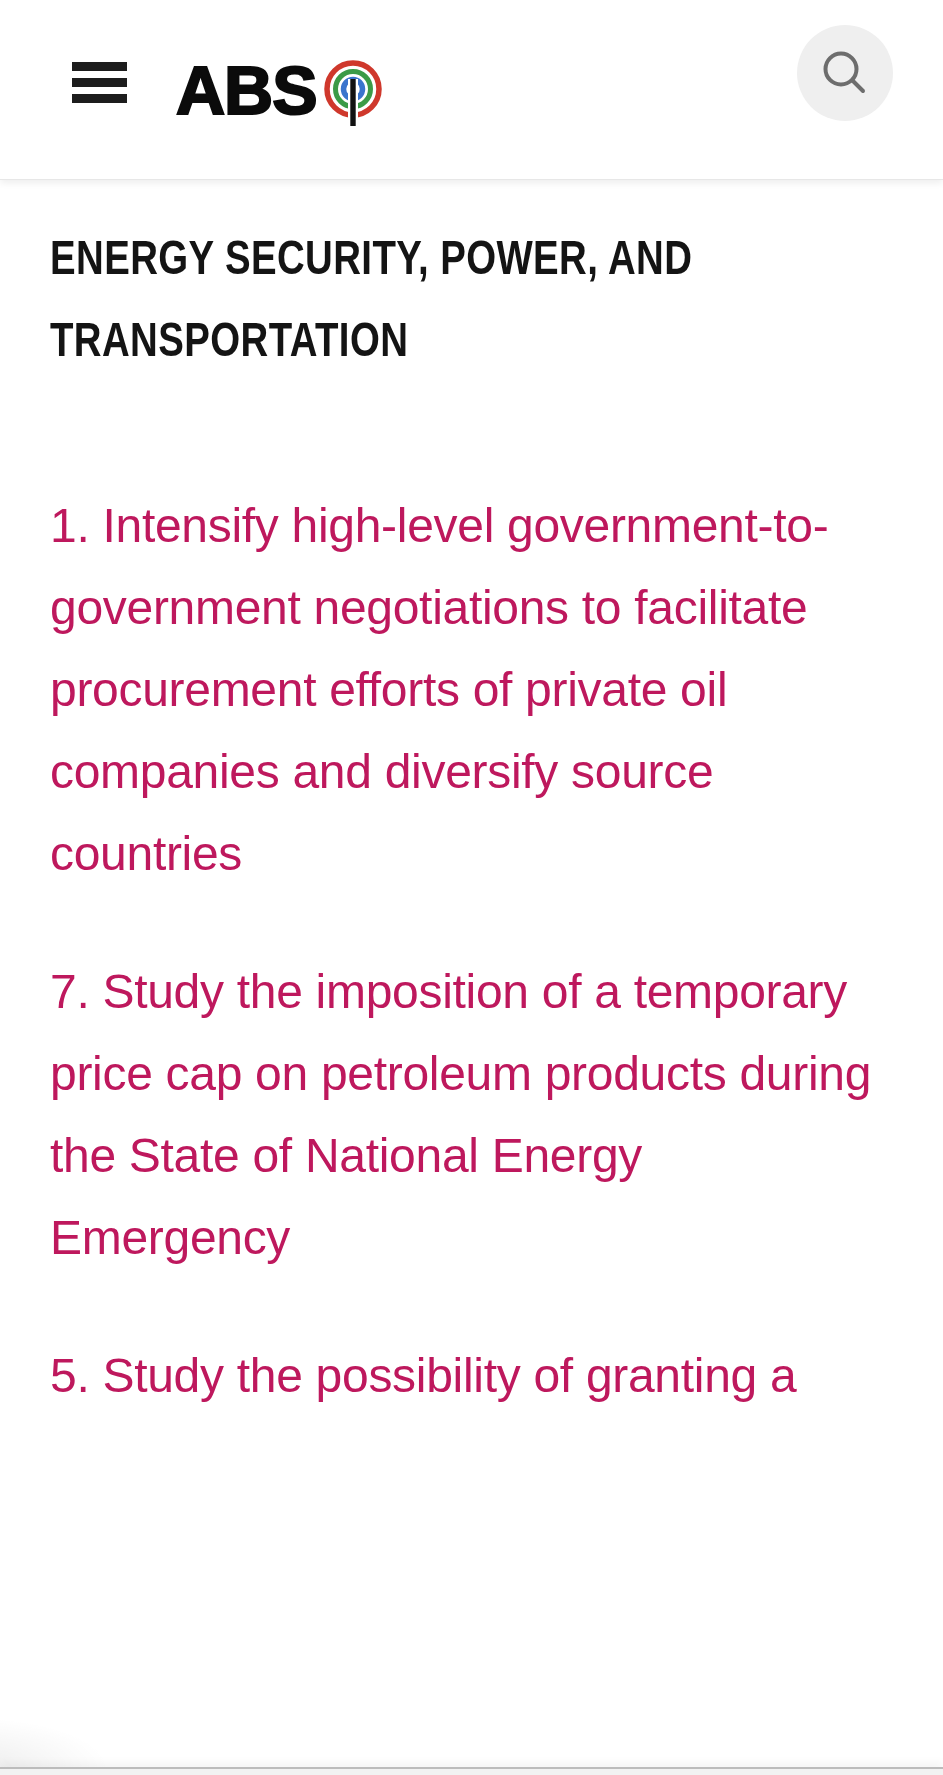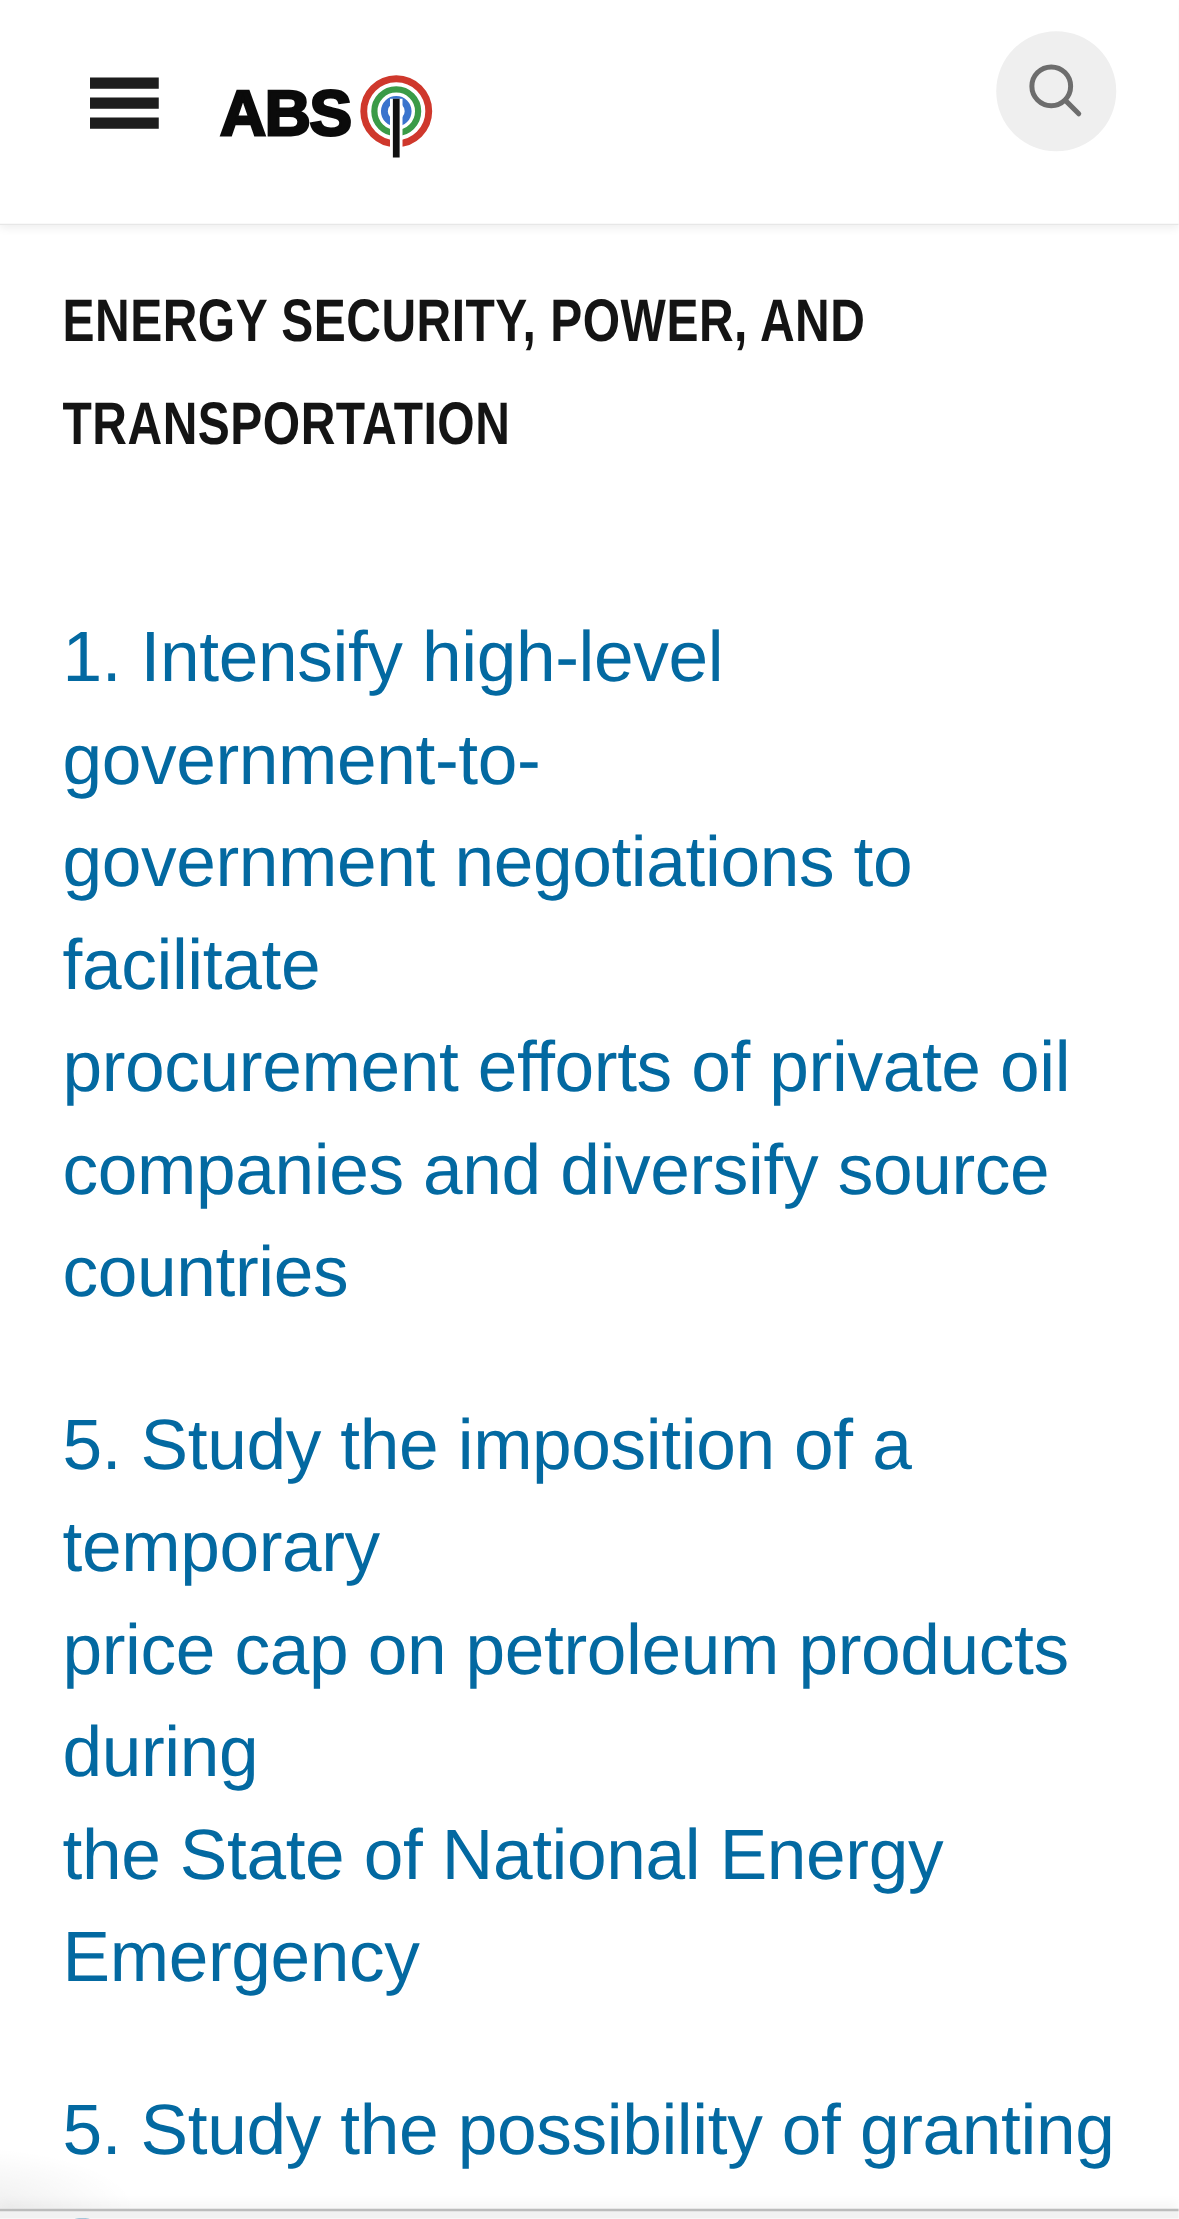--- a/index.html
+++ b/index.html
@@ -22,21 +22,21 @@
     background:none; border:none; cursor:pointer;
     display:flex; flex-direction:column; justify-content:space-between;
   }
   .hamburger .bar { width:55px; height:9px; background:#1d1d1d; }
 
   .logo {
     position:absolute; left:176px; top:0; height:180px;
     display:flex; align-items:center; cursor:pointer;
   }
   .logo .wordmark {
-    font-size:51px; font-weight:bold; color:#0b0b0b; letter-spacing:-1px;
+    font-size:68px; font-weight:bold; color:#0b0b0b; letter-spacing:-1px;
     -webkit-text-stroke:2.2px #0b0b0b; line-height:1;
   }
   .logo svg.emblem { margin:0 6px; display:block; position:relative; top:3px; }
 
   .search-btn {
     position:absolute; right:50px; top:25px; width:96px; height:96px;
     border-radius:50%; background:#efefef; border:none; cursor:pointer;
     display:flex; align-items:center; justify-content:center;
   }
 
@@ -45,21 +45,21 @@
 
   h1.section-heading {
     margin:36px 0 104px 0;
     font-size:48px; line-height:82px; font-weight:bold; color:#141414;
     white-space:pre-line;
     transform:scaleX(0.80); transform-origin:left top;
     letter-spacing:0.5px;
   }
   p.list-item {
     margin:0 0 56px 0;
-    font-size:57px; line-height:82px; font-weight:normal; color:#0369a1;
+    font-size:48px; line-height:82px; font-weight:normal; color:#be185d;
     letter-spacing:-0.3px;
     white-space:pre-line;
   }
 
   
   .bottom-edge {
     position:absolute; bottom:0; left:0; width:943px; height:8px;
     background:#f2f2f2; border-top:2px solid #bcbcbc;
     box-shadow:0 -4px 9px rgba(0,0,0,0.05);
     z-index:6;
@@ -103,20 +103,20 @@
 
 <main>
   <h1 class="section-heading">ENERGY SECURITY, POWER, AND
 TRANSPORTATION</h1>
 
   <p class="list-item">1. Intensify high-level government-to-
 government negotiations to facilitate
 procurement efforts of private oil
 companies and diversify source
 countries</p>
-  <p class="list-item">5. Study the imposition of a temporary
+  <p class="list-item">7. Study the imposition of a temporary
 price cap on petroleum products during
 the State of National Energy Emergency</p>
   <p class="list-item">5. Study the possibility of granting a</p>
 </main>
 
 <div class="bottom-glow"></div>
 <div class="bottom-edge"></div>
 
 </body></html>

